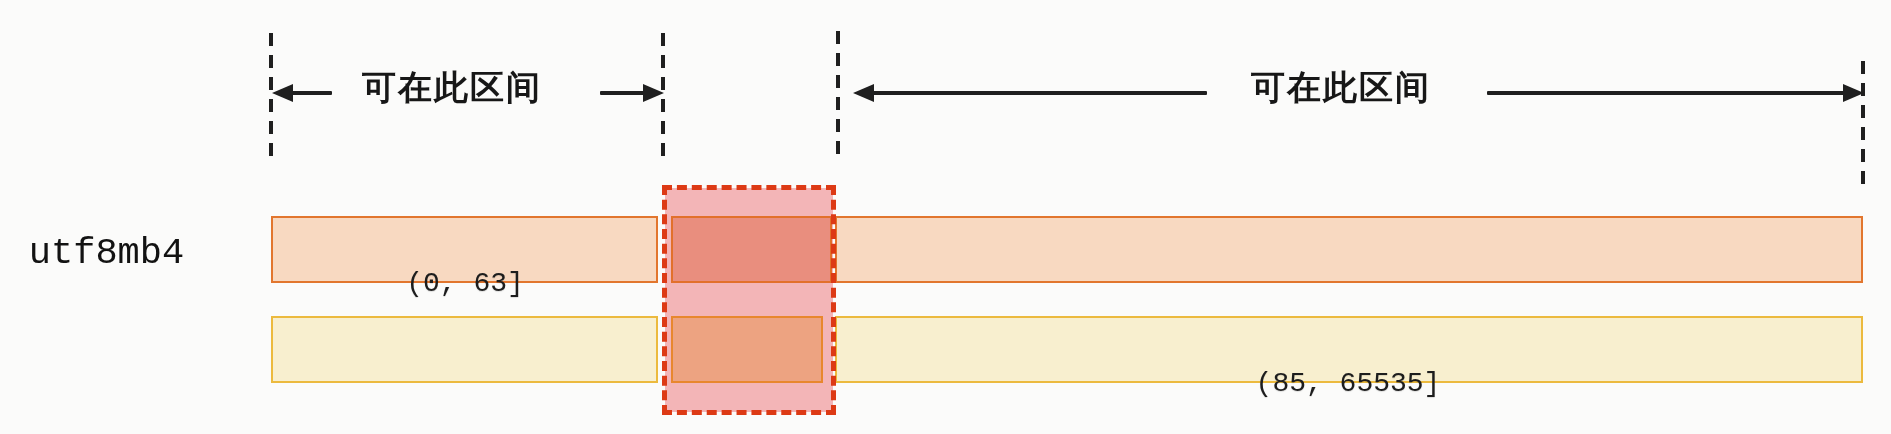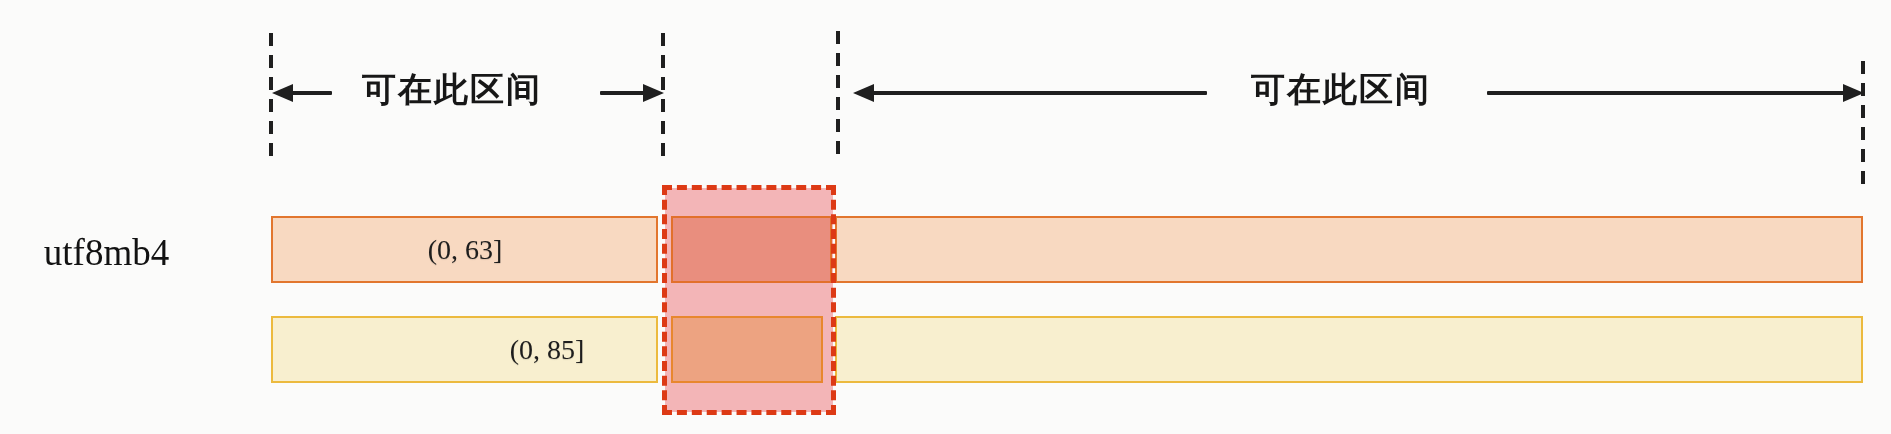--- a/index.html
+++ b/index.html
@@ -1,21 +1,21 @@
 <!DOCTYPE html>
 <html><head>
 <meta charset="utf-8">
 <style>
   html,body{margin:0;padding:0;background:#fbfbfa;}
   .canvas{
     position:relative;
     width:1891px;height:434px;
     background:#fbfbfa;
     overflow:hidden;
-    font-family:Liberation Serif, serif;
+    font-family:Liberation Mono, monospace;
   }
   
   .vdash{
     position:absolute;width:4px;
     background:repeating-linear-gradient(180deg,#1f1f1f 0 13px,transparent 13px 22px);
   }
   
   .shaft{position:absolute;height:4px;background:#1f1f1f;border-radius:1px;}
   .ah{position:absolute;width:0;height:0;border-top:9px solid transparent;border-bottom:9px solid transparent;}
   .ah-left{border-right:21px solid #1f1f1f;}
@@ -35,20 +35,21 @@
   .seg-ov2{background:#eda381;border-color:#e8872e;}
   
   .hl-fill{position:absolute;left:665px;top:188px;width:168px;height:224px;background:#f3b5b7;}
   .hl-border{position:absolute;left:662px;top:185px;width:174px;height:230px;box-sizing:border-box;border:5px dashed #dd3a15;}
   
   .bartext{
     position:absolute;width:300px;text-align:center;
     font-size:28px;line-height:34px;color:#1d1d1d;
     text-shadow:0 1px 1px rgba(0,0,0,0.12);
     white-space:nowrap;
+    margin-top:34px;
   }
   .rowlabel{
     position:absolute;left:0;text-align:center;
     font-size:37px;line-height:40px;color:#121212;
     white-space:nowrap;
   }
   .z1{z-index:1}.z2{z-index:2}.z3{z-index:3}.z4{z-index:4}.z5{z-index:5}.z6{z-index:6}
 </style>
 </head>
 <body>
@@ -76,17 +77,17 @@
 
   <div class="rowlabel" style="width:213px;top:233px;">utf8mb4</div>
   <div class="seg seg-mb4 z1" style="left:271px;top:216px;width:387px;height:67px;"></div>
   <div class="seg seg-ov1 z3" style="left:671px;top:216px;width:161px;height:67px;"></div>
   <div class="seg seg-mb4 z1" style="left:835px;top:216px;width:1028px;height:67px;"></div>
   <div class="bartext z6" style="left:315px;top:233px;">(0, 63]</div>
 
   <div class="seg seg-utf8 z1" style="left:271px;top:316px;width:387px;height:67px;"></div>
   <div class="seg seg-ov2 z3" style="left:671px;top:316px;width:152px;height:67px;"></div>
   <div class="seg seg-utf8 z1" style="left:835px;top:316px;width:1028px;height:67px;"></div>
-  <div class="bartext z6" style="left:397px;top:333px;">(0, 85]</div>
+  <div class="bartext z6" style="left:1198px;top:333px;">(85, 65535]</div>
 
   <div class="hl-border z4"></div>
 
 </div>
 
 </body></html>

